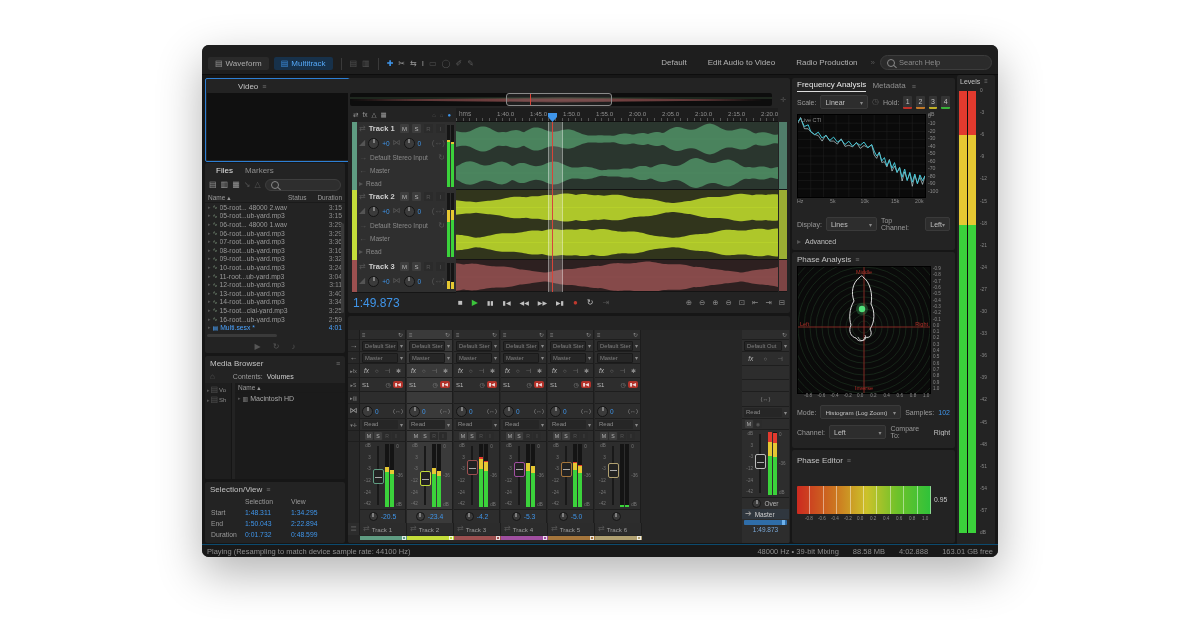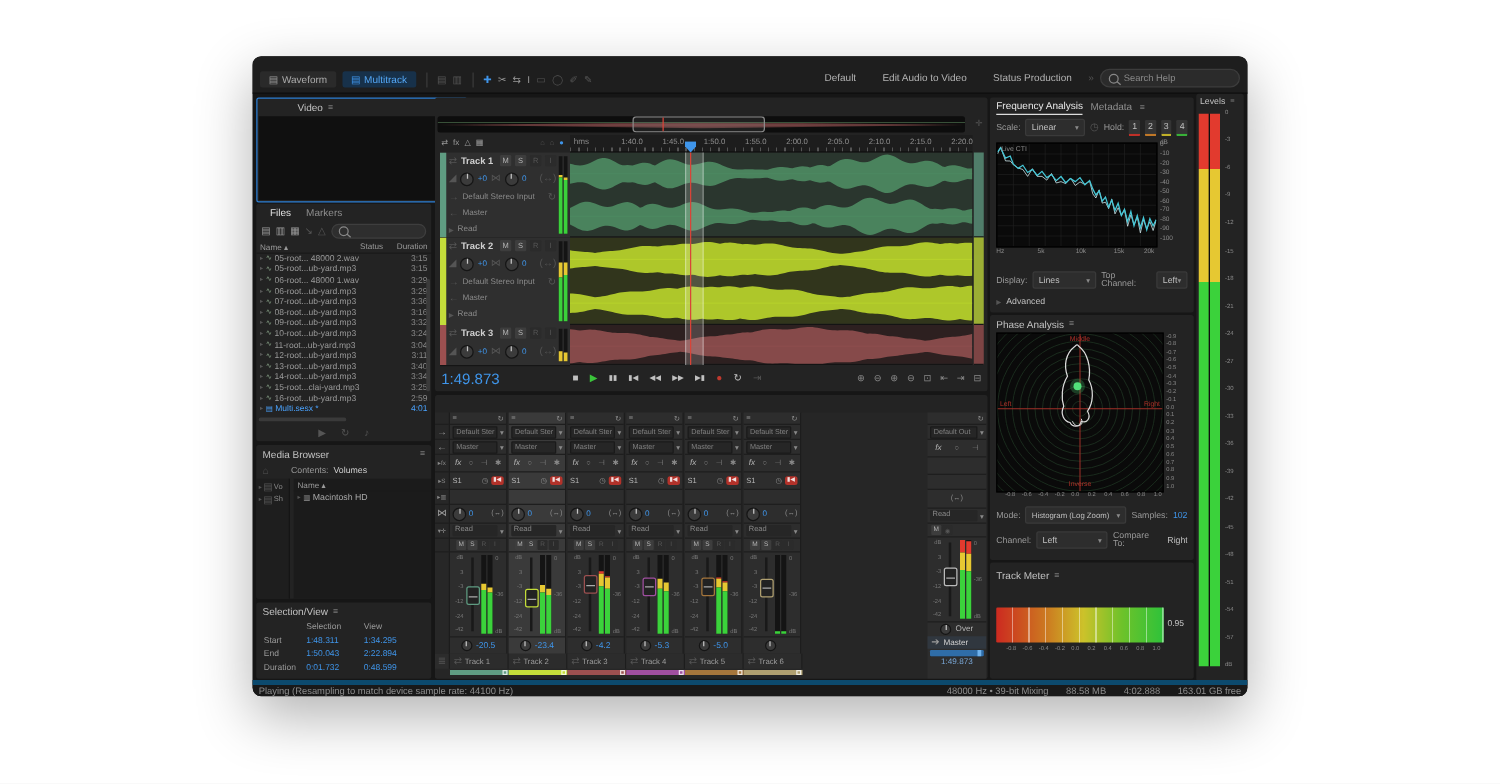--- a/index.html
+++ b/index.html
@@ -19,21 +19,21 @@
   .viewbtn.act{background:#17314a;color:#55a8f7;}
   .sep{width:1px;height:12px;background:#3a3a3a;margin:0 3px;}
   .ic{display:inline-block;color:#9a9a9a;font-size:8px;line-height:1;}
   .ic.dim{color:#555;}
   .ic.blue{color:#3f95ea;}
   .wsp{color:#b2b2b2;font-size:8px;padding:0 8px;}
   .search{display:flex;align-items:center;gap:4px;background:#2b2b2b;border:1px solid #3c3c3c;
           border-radius:8px;height:13px;padding:0 6px;width:98px;color:#8a8a8a;font-size:7.5px;}
   .mglass{width:6px;height:6px;border:1px solid #888;border-radius:50%;position:relative;flex:0 0 auto;}
   .mglass::after{content:"";position:absolute;width:4px;height:1px;background:#888;right:-3px;bottom:-1px;transform:rotate(40deg);}
-  .statusbar{position:absolute;left:0;bottom:0;width:796px;height:13px;background:#191919;border-top:4px solid #0c4a6e;
+  .statusbar{position:absolute;left:0;bottom:0;width:796px;height:13px;background:#191919;border-top:1px solid #0c4a6e;
              display:flex;justify-content:space-between;align-items:center;padding:0 5px;box-sizing:border-box;
              color:#8e8e8e;font-size:7.5px;}
   .srgrp{display:flex;gap:14px;}
   
   .ftab{font-size:8px;color:#8f8f8f;padding:0 6px;}
   .ftab.act{color:#e0e0e0;}
   .frow{display:flex;align-items:center;height:8.6px;font-size:6.8px;color:#9a9a9a;padding:0 3px;}
   .frow .nm{flex:1;overflow:hidden;white-space:nowrap;}
   .frow .dur{width:22px;text-align:right;color:#8a8a8a;}
   .frow.sel{color:#4aa3ff;}
@@ -131,21 +131,21 @@
           <span class="ic ">⇆</span>
           <span class="ic ">I</span>
           <span class="ic dim">▭</span>
           <span class="ic dim">◯</span>
           <span class="ic dim">✐</span>
           <span class="ic dim">✎</span>
   </div>
   <div class="tbrow">
     <span class="wsp">Default</span>
           <span class="wsp">Edit Audio to Video</span>
-          <span class="wsp">Status Production</span>
+          <span class="wsp">Radio Production</span>
     <span class="ic dim">»</span>
     <div class="search">
       <span class="mglass"></span>
       <span>Search Help</span>
     </div>
   </div>
       </div>
     <div class="panel" id="video" style="left:3px;top:33px;width:140px;height:82px;border:1px solid #2d7fd4;padding-left:27px;">
   <div class="ptitle">
           <span>Video</span>
@@ -1349,21 +1349,21 @@
       <div class="ddown" style="width:48px;">
             <span>Left</span>
             <span class="mini">▾</span>
           </div>
       <span>Compare To:</span>
       <span style="color:#c0c0c0;overflow:hidden;white-space:nowrap;">Right</span>
     </div>
       </div>
     <div class="panel" id="pmeter" style="left:590px;top:405px;width:163px;height:93px;">
     <div class="ptitle" style="margin-top:3px;">
-          <span>Track Meter</span>
+          <span>Phase Editor</span>
       <span class="burger">≡</span>
         </div>
     <div style="position:absolute;left:5px;top:36px;width:134px;height:28px;border-radius:1px;
          background:linear-gradient(90deg,#cc2a20 0%,#cc7a20 30%,#ccc22a 52%,#6ec22a 75%,#2ec23a 100%);">
       <div style="position:absolute;inset:0;background:repeating-linear-gradient(90deg,transparent 0 12.4px,rgba(255,255,255,.45) 12.4px 13.4px);"></div>
     </div>
     <span style="position:absolute;left:142px;top:46px;font-size:6.8px;color:#c8c8c8;">0.95</span>
     <div style="position:absolute;left:5px;top:66px;width:134px;height:9px;">
       <span class="tick" style="left:7.9999999999999964px;top:1px;font-size:4.6px;">-0.8</span>
           <span class="tick" style="left:21px;top:1px;font-size:4.6px;">-0.6</span>

